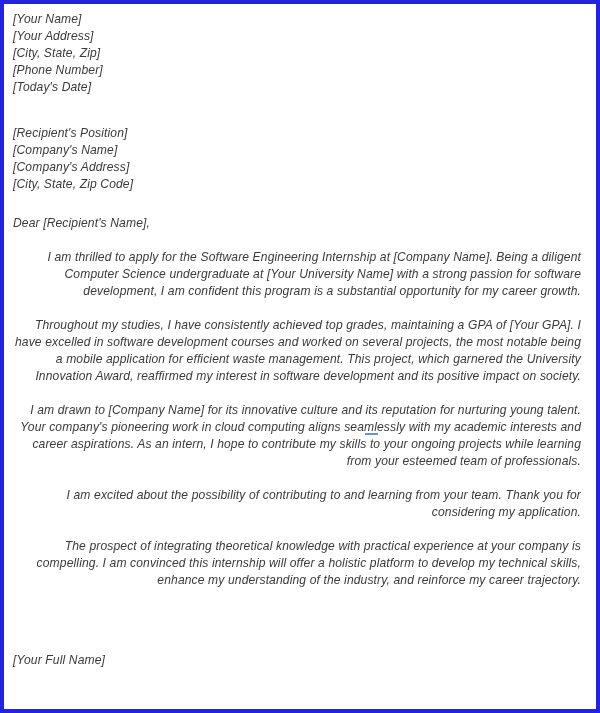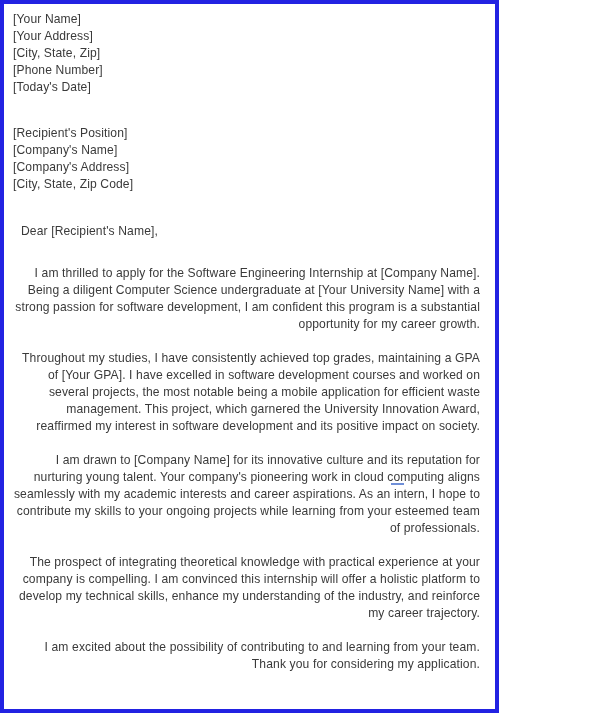--- a/index.html
+++ b/index.html
@@ -11,24 +11,25 @@
     width: 600px;
     height: 713px;
     font-family: "Liberation Sans", "DejaVu Sans", sans-serif;
     overflow: hidden;
   }
 
   
   #letter-frame {
     position: relative;
     box-sizing: border-box;
-    width: 499px;
+    width: 600px;
     height: 713px;
     border: 4px solid #2222e2;
     background: #e5e5e5;
+    font-style: italic;
   }
 
   
   #letter-page {
     box-sizing: border-box;
     width: 100%;
     height: 100%;
     background: #ffffff;
     border: 1px solid #ffffff;
     padding: 6px 14px 0 8px;
@@ -52,21 +53,21 @@
   .spacer-lg { height: 29px; }
   .spacer-md { height: 22px; }
   .spacer-sm { height: 17px; }
 
   p.para {
     margin: 0 0 17px 0;
     text-align: right;
   }
   p.para:last-of-type { margin-bottom: 0; }
 
-  .salutation { margin: 8px; }
+  .salutation { margin: 0; }
 
   
   .grammar-flag {
     border-bottom: 2px solid #6f8fd8;
     padding-bottom: 16px;
   }
 
   .closing-line { margin: 0; }
   .signature-line { margin: 0; }
 </style>
@@ -100,22 +101,22 @@
 
       <div class="spacer-sm"></div>
 
       <p class="para">I am thrilled to apply for the Software Engineering Internship at [Company Name]. Being a diligent Computer Science undergraduate at [Your University Name] with a strong passion for software development, I am confident this program is a substantial opportunity for my career growth.</p>
       <p class="para">Throughout my studies, I have consistently achieved top grades, maintaining a GPA of [Your GPA]. I have excelled in software development courses and worked on several projects, the most notable being a mobile application for efficient waste management. This project, which garnered the University Innovation Award, reaffirmed my interest in software development and its positive impact on society.</p>
 
       <p class="para">
         <span>I am drawn to [Company Name] for its innovative culture and </span><span class="grammar-flag">its</span><span> reputation for nurturing young talent. Your company's pioneering work in cloud computing aligns seamlessly with my academic interests and career aspirations. As an intern, I hope to contribute my skills to your ongoing projects while learning from your esteemed team of professionals.</span>
       </p>
 
+      <p class="para">I am excited about the possibility of contributing to and learning from your team. Thank you for considering my application.</p>
       <p class="para">The prospect of integrating theoretical knowledge with practical experience at your company is compelling. I am convinced this internship will offer a holistic platform to develop my technical skills, enhance my understanding of the industry, and reinforce my career trajectory.</p>
-      <p class="para">I am excited about the possibility of contributing to and learning from your team. Thank you for considering my application.</p>
 
       <div class="spacer-lg"></div>
 
 
       <div class="spacer-sm"></div>
 
       <p class="signature-line">[Your Full Name]</p>
 
     </div>
   </div>

